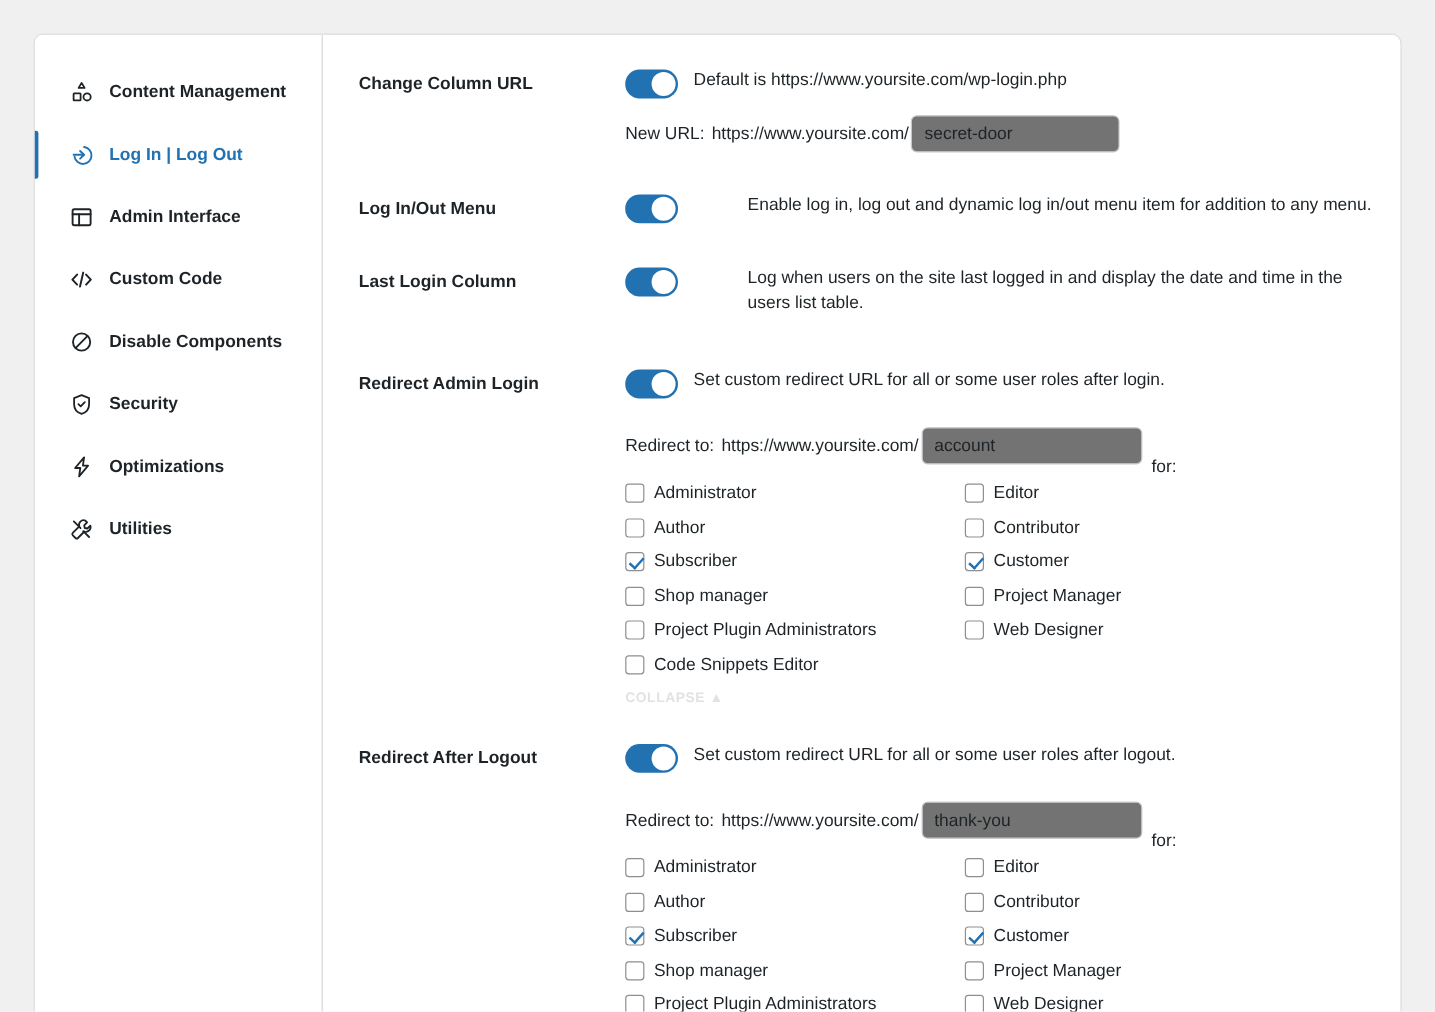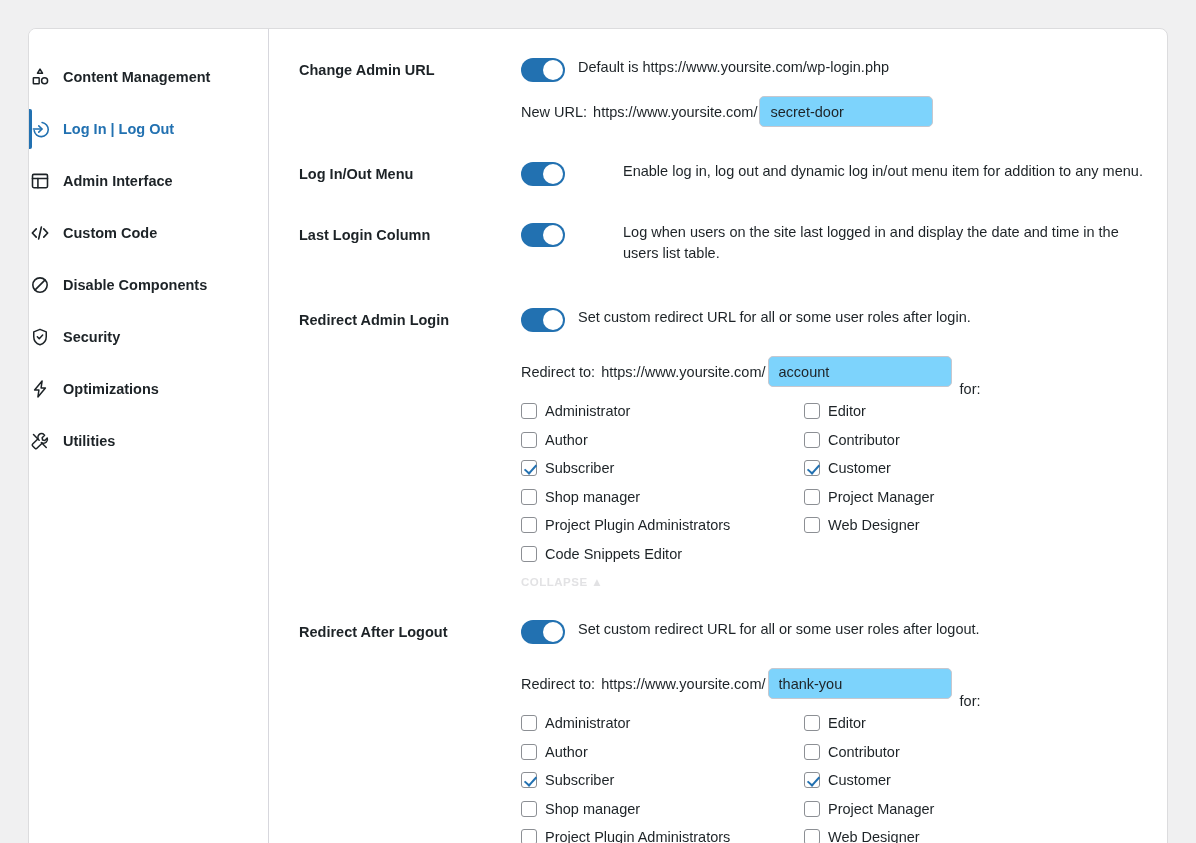--- a/index.html
+++ b/index.html
@@ -34,20 +34,21 @@
     border-right: 1px solid #d7d7dd;
     padding-top: 22px;
     background: #fff;
   }
   .nav-item {
     position: relative;
     display: flex;
     align-items: center;
     gap: 12px;
     height: 52px;
+    padding-left: 28px;
     color: #1d2327;
     font-size: 14.5px;
     font-weight: 700;
     cursor: pointer;
     user-select: none;
   }
   .nav-item .nav-label { white-space: nowrap; }
   .nav-item.active { color: #2271b1; }
   .nav-item.active .bar {
     position: absolute;
@@ -126,21 +127,21 @@
   .url-line .lead { white-space: nowrap; }
   .url-line .base { white-space: nowrap; margin-left: 6px; }
   .url-line .tail { white-space: nowrap; margin-left: 8px; margin-top: 35px; }
   .text-input {
     font-family: "Liberation Sans", sans-serif;
     font-size: 14.5px;
     color: #1d2327;
     padding: 7px 10px;
     border: 1px solid #c7c7ce;
     border-radius: 5px;
-    background: #7dd3fc;
+    background: #737373;
     outline: none;
     height: 31px;
   }
   .input-login { width: 174px; margin-left: 2px; }
   .input-redirect { width: 184px; margin-left: 2px; }
 
   .roles {
     display: grid;
     grid-template-columns: 283px 1fr;
     column-gap: 0;
@@ -279,21 +280,21 @@
           </svg>
         </span>
         <span class="nav-label">Utilities</span>
       </div>
 
     </nav>
 
     <section class="content">
 
       <div class="row">
-        <div class="row-label">Change Admin URL</div>
+        <div class="row-label">Change Column URL</div>
         <div class="row-body">
           <div class="toggle-line">
             <div class="toggle">
               <span class="knob"></span>
             </div>
             <div class="desc">Default is https://www.yoursite.com/wp-login.php</div>
           </div>
           <div class="url-line">
             <span class="lead">New URL:</span>
             <span class="base">https://www.yoursite.com/</span>

